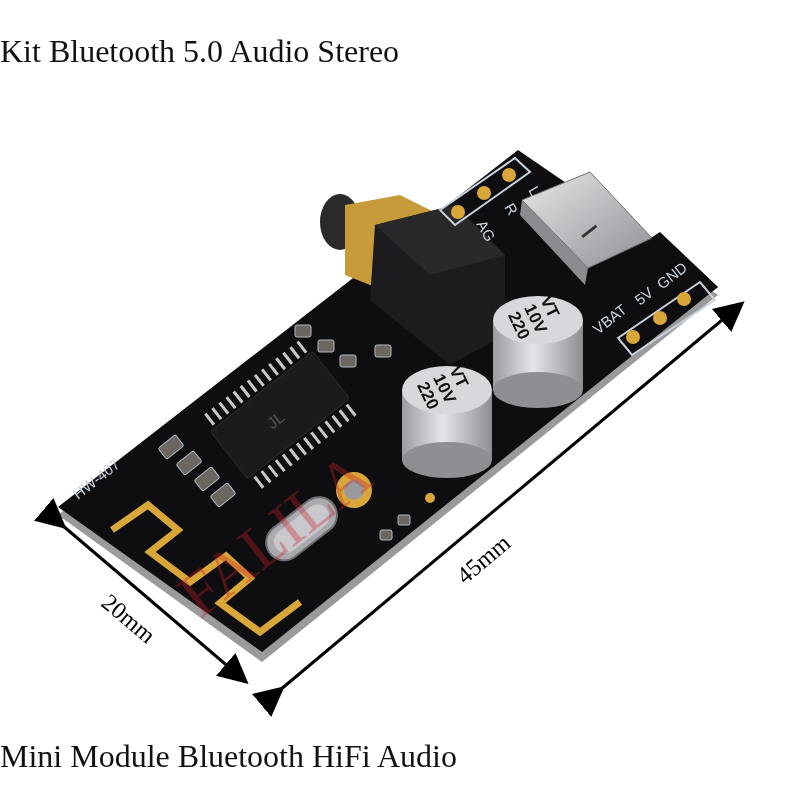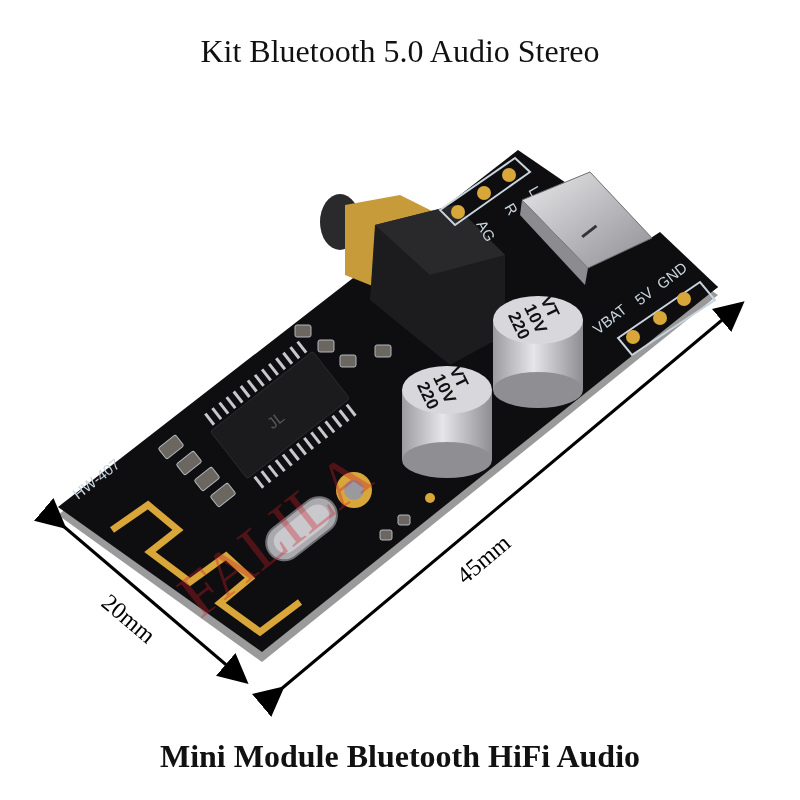--- a/index.html
+++ b/index.html
@@ -1,19 +1,19 @@
 <!DOCTYPE html>
 <html><head>
 <meta charset="utf-8">
 <style>
   html, body { margin: 0; padding: 0; background: #ffffff; }
   body { width: 800px; height: 800px; position: relative; overflow: hidden; font-family: "Liberation Serif", "DejaVu Serif", serif; }
-  .title { position: absolute; left: 0; width: 800px; text-align: center; color: #111; font-size: 32px; font-family: "Liberation Serif", serif; }
+  .title { position: absolute; left: 0; width: 800px; color: #111; font-size: 32px; font-family: "Liberation Serif", serif; }
   .title.top { top: 33px; }
-  .title.bottom { top: 738px; font-weight: bold; }
+  .title.bottom { top: 738px; }
   svg.scene { position: absolute; left: 0; top: 0; }
   .dim-label { font-family: "Liberation Serif", serif; font-size: 24px; fill: #000; }
   .silk { font-family: "Liberation Sans", sans-serif; font-size: 15px; fill: #c9d4df; }
   .cap-text { font-family: "Liberation Sans", sans-serif; font-weight: bold; font-size: 17px; fill: #111; }
   .wm { font-family: "Liberation Serif", serif; font-size: 64px; fill: rgba(200,30,40,0.35); }
 </style>
 </head>
 <body>
 
 <div class="title top">Kit Bluetooth 5.0 Audio Stereo</div>

